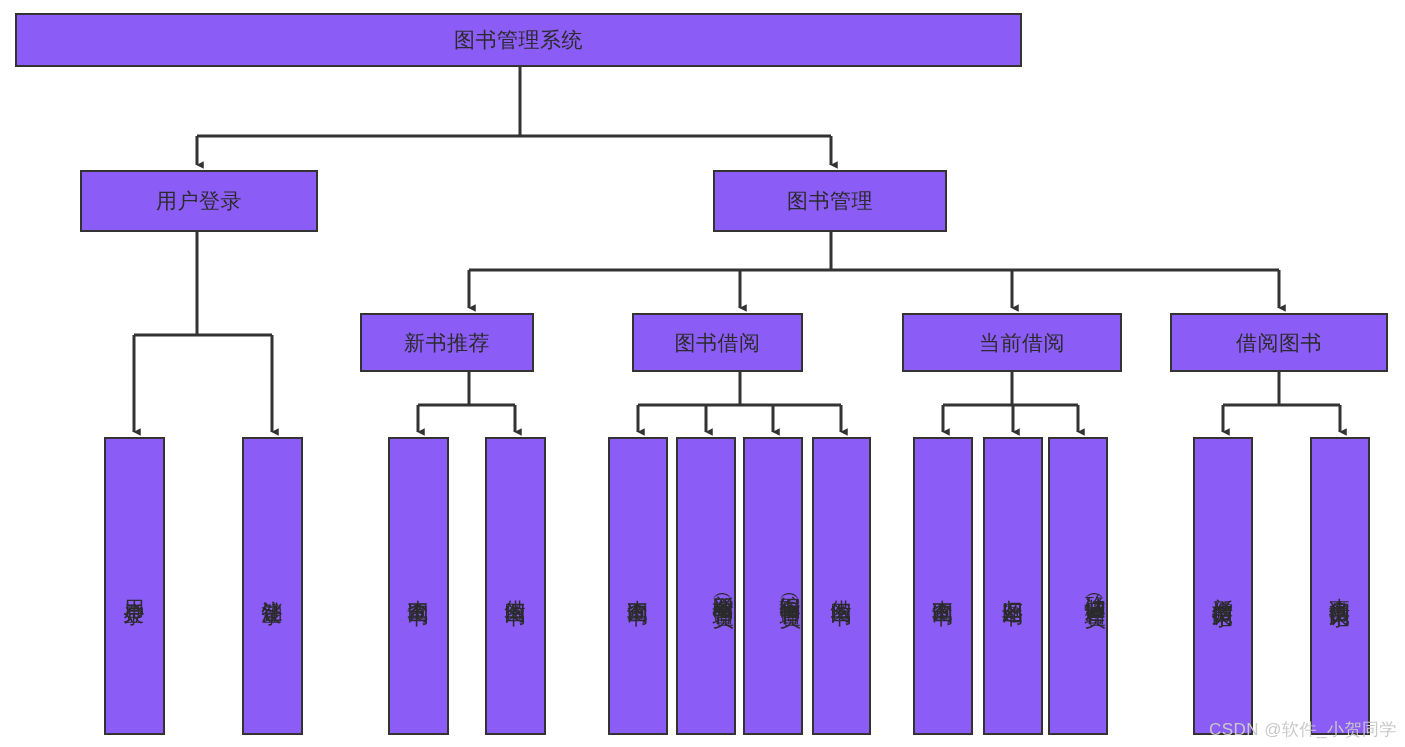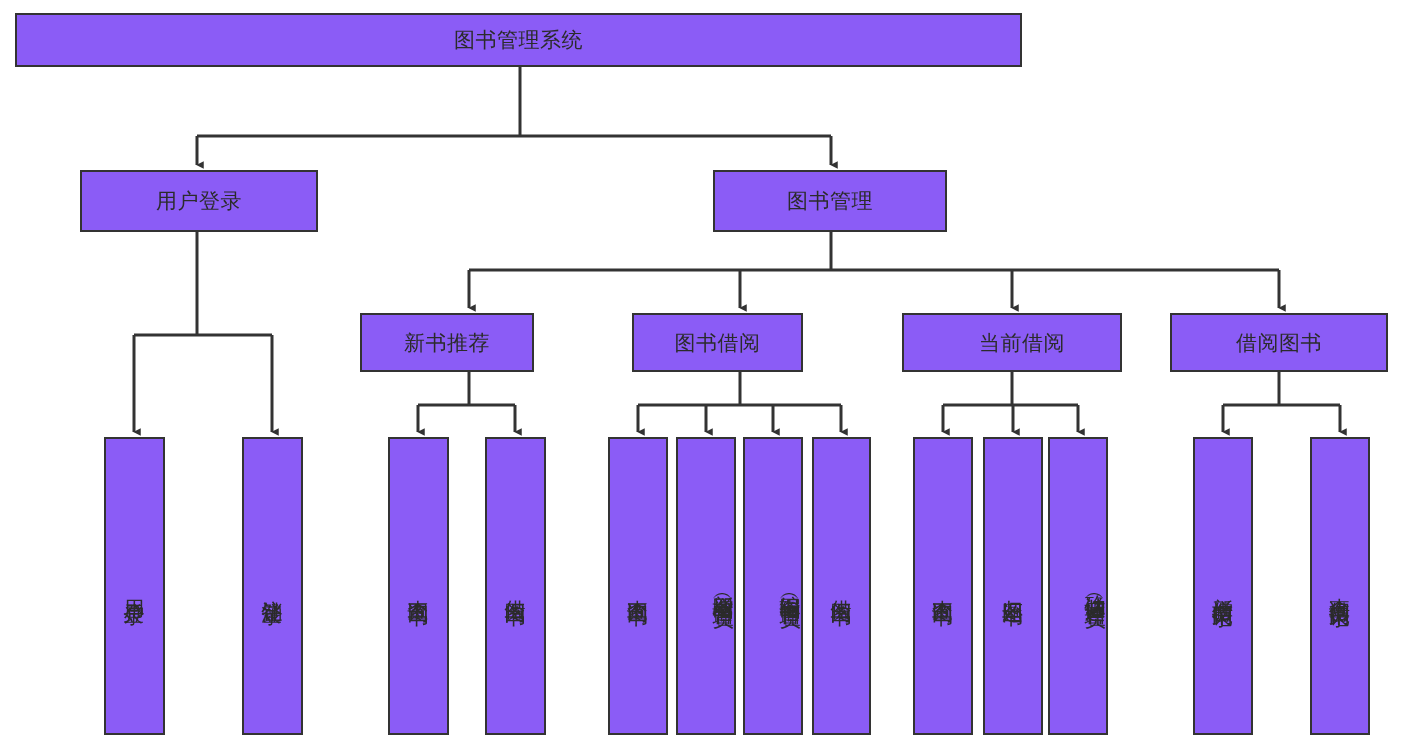--- a/index.html
+++ b/index.html
@@ -183,13 +183,14 @@
         <span class="node-label">确认归还（管理员）</span>
       </div>
       <div class="node vertical centered" style="left: 1193px; top: 437px; width: 60px; height: 298px;">
         <span class="node-label">新增借阅记录</span>
       </div>
       <div class="node vertical centered" style="left: 1310px; top: 437px; width: 60px; height: 298px;">
         <span class="node-label">查询借阅记录</span>
       </div>
     </div>
 
+  <div id="watermark">CSDN @软件_小贺同学</div>
 </div>
 
 </body></html>

